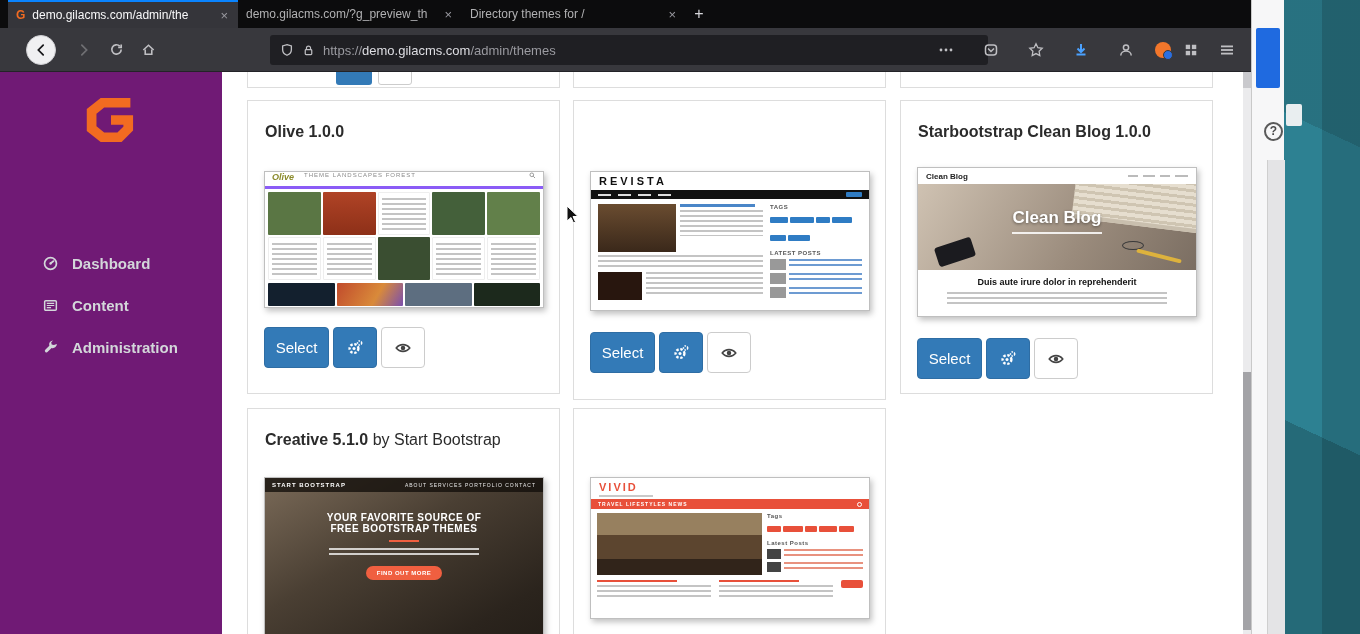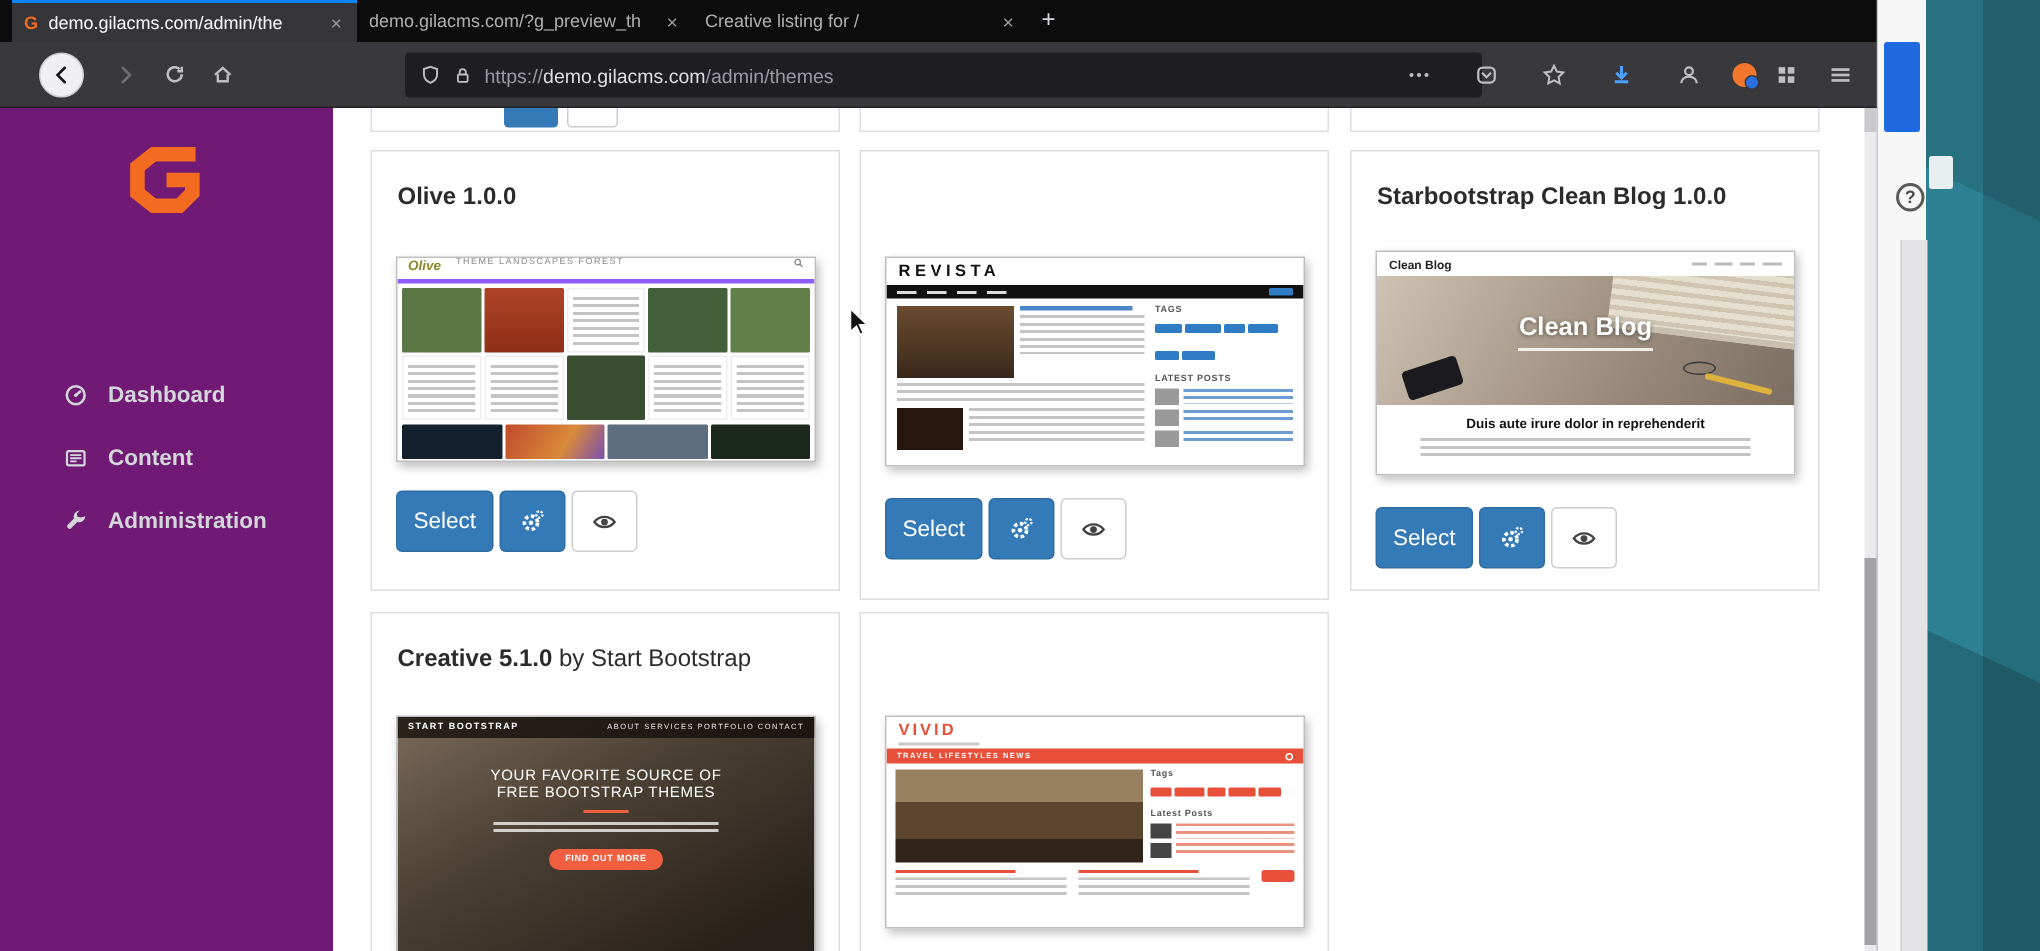--- a/index.html
+++ b/index.html
@@ -135,21 +135,21 @@
   .cb-body { text-align:center; padding-top:7px; }
   .cb-heading { font-size:9px; font-weight:bold; color:#111; }
   .cb-lines { width:220px; height:14px; margin:5px auto 0; }
 
   
   .cr-hero { position:relative; height:100%; background:linear-gradient(150deg,#7a6a58 0%,#4a3f33 35%,#2b241d 70%,#1d1813 100%); }
   .cr-top { position:absolute; left:0; top:0; right:0; height:14px; background:rgba(18,14,10,.78); display:flex; align-items:center; padding:0 7px; }
   .cr-logo { font-size:6px; font-weight:bold; color:#fff; letter-spacing:1px; }
   .cr-nav { margin-left:auto; font-size:5px; color:#e8e8e8; letter-spacing:1px; }
   .cr-center { position:absolute; left:0; top:34px; width:100%; text-align:center; color:#fff; }
-  .cr-l1,.cr-l2 { font-size:10px; font-weight:normal; letter-spacing:.5px; }
+  .cr-l1,.cr-l2 { font-size:10px; font-weight:bold; letter-spacing:.5px; }
   .cr-div { width:30px; height:2px; background:#f05f40; margin:6px auto; }
   .cr-lines { width:150px; height:9px; margin:0 auto; }
   .cr-cta { display:inline-block; margin-top:9px; background:#f05f40; color:#fff; font-size:6px; font-weight:bold; letter-spacing:.5px; padding:4px 11px; border-radius:8px; }
 
   
   .vv-head { height:21px; padding:3px 8px 0; }
   .vv-logo { font-size:11px; font-weight:bold; color:#e8503a; letter-spacing:2px; }
   .vv-tag { width:54px; height:2px; background:#c9c9c9; margin-top:2px; }
   .vv-nav { height:10px; background:#e8503a; display:flex; align-items:center; padding:0 7px; }
   .vv-nav .txt { font-size:5px; font-weight:bold; color:#fff; letter-spacing:1px; }
@@ -186,21 +186,21 @@
     <div class="tab t1 active">
       <span class="favicon">G</span>
       <span class="ttl">demo.gilacms.com/admin/the</span>
       <span class="close">×</span>
     </div>
     <div class="tab t2">
       <span class="ttl">demo.gilacms.com/?g_preview_th</span>
       <span class="close">×</span>
     </div>
     <div class="tab t3">
-      <span class="ttl">Creative listing for /</span>
+      <span class="ttl">Directory themes for /</span>
       <span class="close">×</span>
     </div>
     <div class="newtab">+</div>
   </div>
 
   <div class="navbar">
     <div class="navbtn backbtn">
       <svg width="14" height="14" viewBox="0 0 16 16">
           <path d="M10.5 2.5 L5 8 l5.5 5.5" fill="none" stroke="#17171a" stroke-width="2" stroke-linecap="round"></path>
         </svg>

